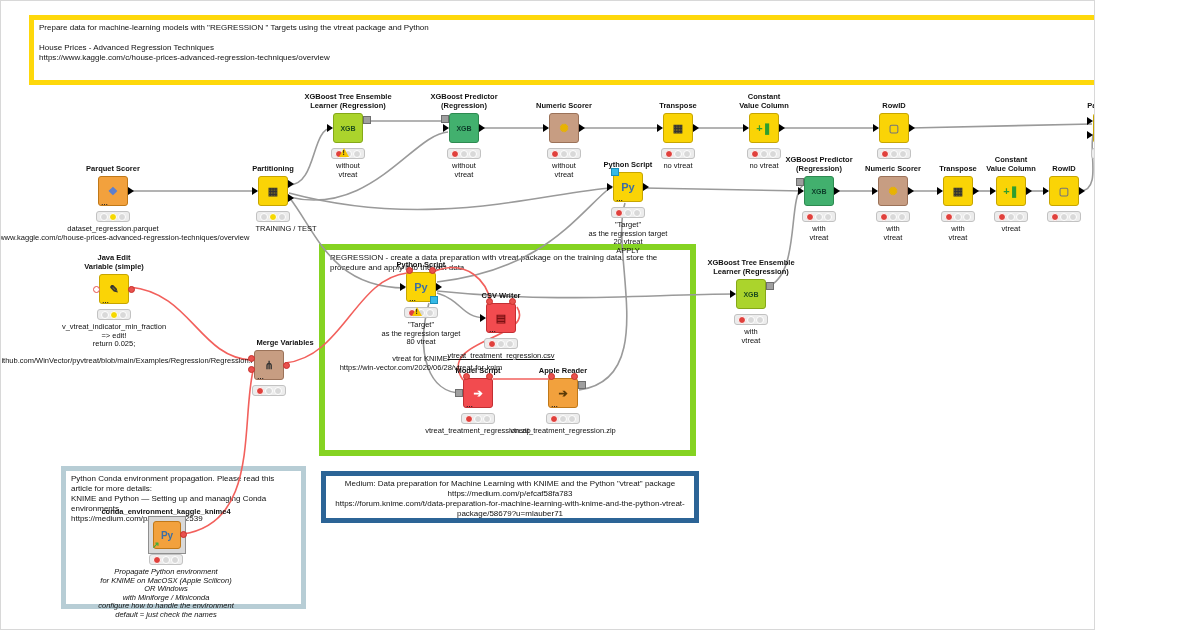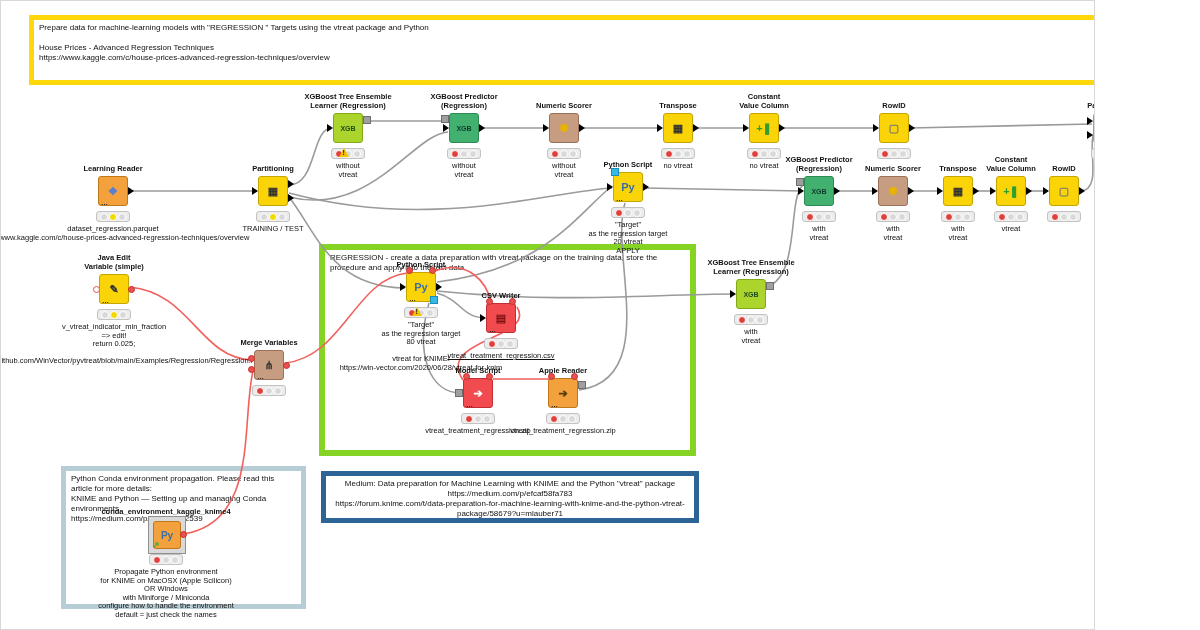--- a/index.html
+++ b/index.html
@@ -76,21 +76,21 @@
 
 House Prices - Advanced Regression Techniques
 https://www.kaggle.com/c/house-prices-advanced-regression-techniques/overview</div>
     <div class="annotation" style="left: 318px; top: 243px; width: 377px; height: 212px; border: 6px solid rgb(133, 211, 34);">REGRESSION    - create a data preparation with vtreat package on the training data, store the procedure and apply it to the test data</div>
     <div class="annotation" style="left: 60px; top: 465px; width: 245px; height: 143px; border: 5px solid rgb(183, 205, 213);">Python Conda environment propagation. Please read this article for more details:
 KNIME and Python — Setting up and managing Conda environments
 https://medium.com/p/2ac217792539</div>
     <div class="annotation" style="left: 320px; top: 470px; width: 378px; height: 52px; border: 5px solid rgb(44, 100, 150); text-align: center;">Medium: Data preparation for Machine Learning with KNIME and the Python "vtreat" package
 https://medium.com/p/efcaf58fa783
 https://forum.knime.com/t/data-preparation-for-machine-learning-with-knime-and-the-python-vtreat-package/58679?u=mlauber71</div>
-    <div class="node-name" style="left: 32px; top: 172px; width: 160px;">Learning Reader</div>
+    <div class="node-name" style="left: 32px; top: 172px; width: 160px;">Parquet Scorer</div>
     <div class="node-icon" style="left: 97px; top: 175px; background: rgb(242, 161, 61); border: 1px solid rgb(192, 120, 24); color: rgb(91, 127, 208); font-size: 11px;">
       <span>❖</span>
       <span class="dots">…</span>
     </div>
     <div class="port tri" style="left: 127px; top: 186px;"></div>
     <div class="status yellow" style="left: 95px; top: 210px;">
       <i class="l1"></i>
       <i class="l2"></i>
       <i class="l3"></i>
     </div>
@@ -101,21 +101,21 @@
       <span>▦</span>
     </div>
     <div class="port tri" style="left: 251px; top: 186px;"></div>
     <div class="port tri" style="left: 287px; top: 179px;"></div>
     <div class="port tri" style="left: 287px; top: 193px;"></div>
     <div class="status yellow" style="left: 255px; top: 210px;">
       <i class="l1"></i>
       <i class="l2"></i>
       <i class="l3"></i>
     </div>
-    <div class="node-label" style="left: 172px; top: 224px; width: 200px;">TRAINING / TEST</div>
+    <div class="node-label" style="left: 185px; top: 224px; width: 200px;">TRAINING / TEST</div>
     <div class="node-name" style="left: 267px; top: 109px; width: 160px;">XGBoost Tree Ensemble
 Learner (Regression)</div>
     <div class="node-icon" style="left: 332px; top: 112px; background: rgb(171, 212, 44); border: 1px solid rgb(133, 168, 24); color: rgb(29, 77, 29); font-size: 7px;">
       <span>XGB</span>
     </div>
     <div class="port tri" style="left: 326px; top: 123px;"></div>
     <div class="port sq" style="left: 362px; top: 115px;"></div>
     <div class="status red" style="left: 330px; top: 147px;">
       <i class="l1"></i>
       <i class="l2"></i>
@@ -385,21 +385,21 @@
     <div class="status yellow" style="left: 96px; top: 308px;">
       <i class="l1"></i>
       <i class="l2"></i>
       <i class="l3"></i>
     </div>
     <div class="node-label" style="left: -67px; top: 322px; width: 360px;">v_vtreat_indicator_min_fraction
 =&gt; edit!
 return 0.025;
 
 https://github.com/WinVector/pyvtreat/blob/main/Examples/Regression/Regression.r</div>
-    <div class="node-name" style="left: 188px; top: 346px; width: 160px;">Merge Variables</div>
+    <div class="node-name" style="left: 204px; top: 346px; width: 160px;">Merge Variables</div>
     <div class="node-icon" style="left: 253px; top: 349px; background: rgb(199, 157, 130); border: 1px solid rgb(155, 114, 89); color: rgb(51, 51, 51); font-size: 11px;">
       <span>⋔</span>
       <span class="dots">…</span>
     </div>
     <div class="port dot" style="left: 247px; top: 354px;"></div>
     <div class="port dot" style="left: 247px; top: 365px;"></div>
     <div class="port dot" style="left: 282px; top: 361px;"></div>
     <div class="status red" style="left: 251px; top: 384px;">
       <i class="l1"></i>
       <i class="l2"></i>
@@ -408,19 +408,19 @@
     <div class="node-name" style="left: 85px; top: 515px; width: 160px;">conda_environment_kaggle_knime4</div>
     <div class="conda-frame" style="left: 147px; top: 515px;">
       <div class="conda-inner" style="background: rgb(242, 161, 61); border: 1px solid rgb(192, 120, 24); color: rgb(59, 110, 165); font-size: 10px;">Py<span class="arrow">↗</span></div>
     </div>
     <div class="port dot" style="left: 179px; top: 530px;"></div>
     <div class="status red" style="left: 148px; top: 553px;">
       <i class="l1"></i>
       <i class="l2"></i>
       <i class="l3"></i>
     </div>
-    <div class="node-label" style="left: 50px; top: 567px; width: 230px;">Propagate Python environment
+    <div class="node-label" style="left: 50px; top: 567px; width: 230px; font-style: italic;">Propagate Python environment
 for KNIME on MacOSX  (Apple Scilicon)
 OR Windows
 with Miniforge / Miniconda
 configure how to handle the environment
 default = just check the names</div>
   </div>
 
 </body></html>

